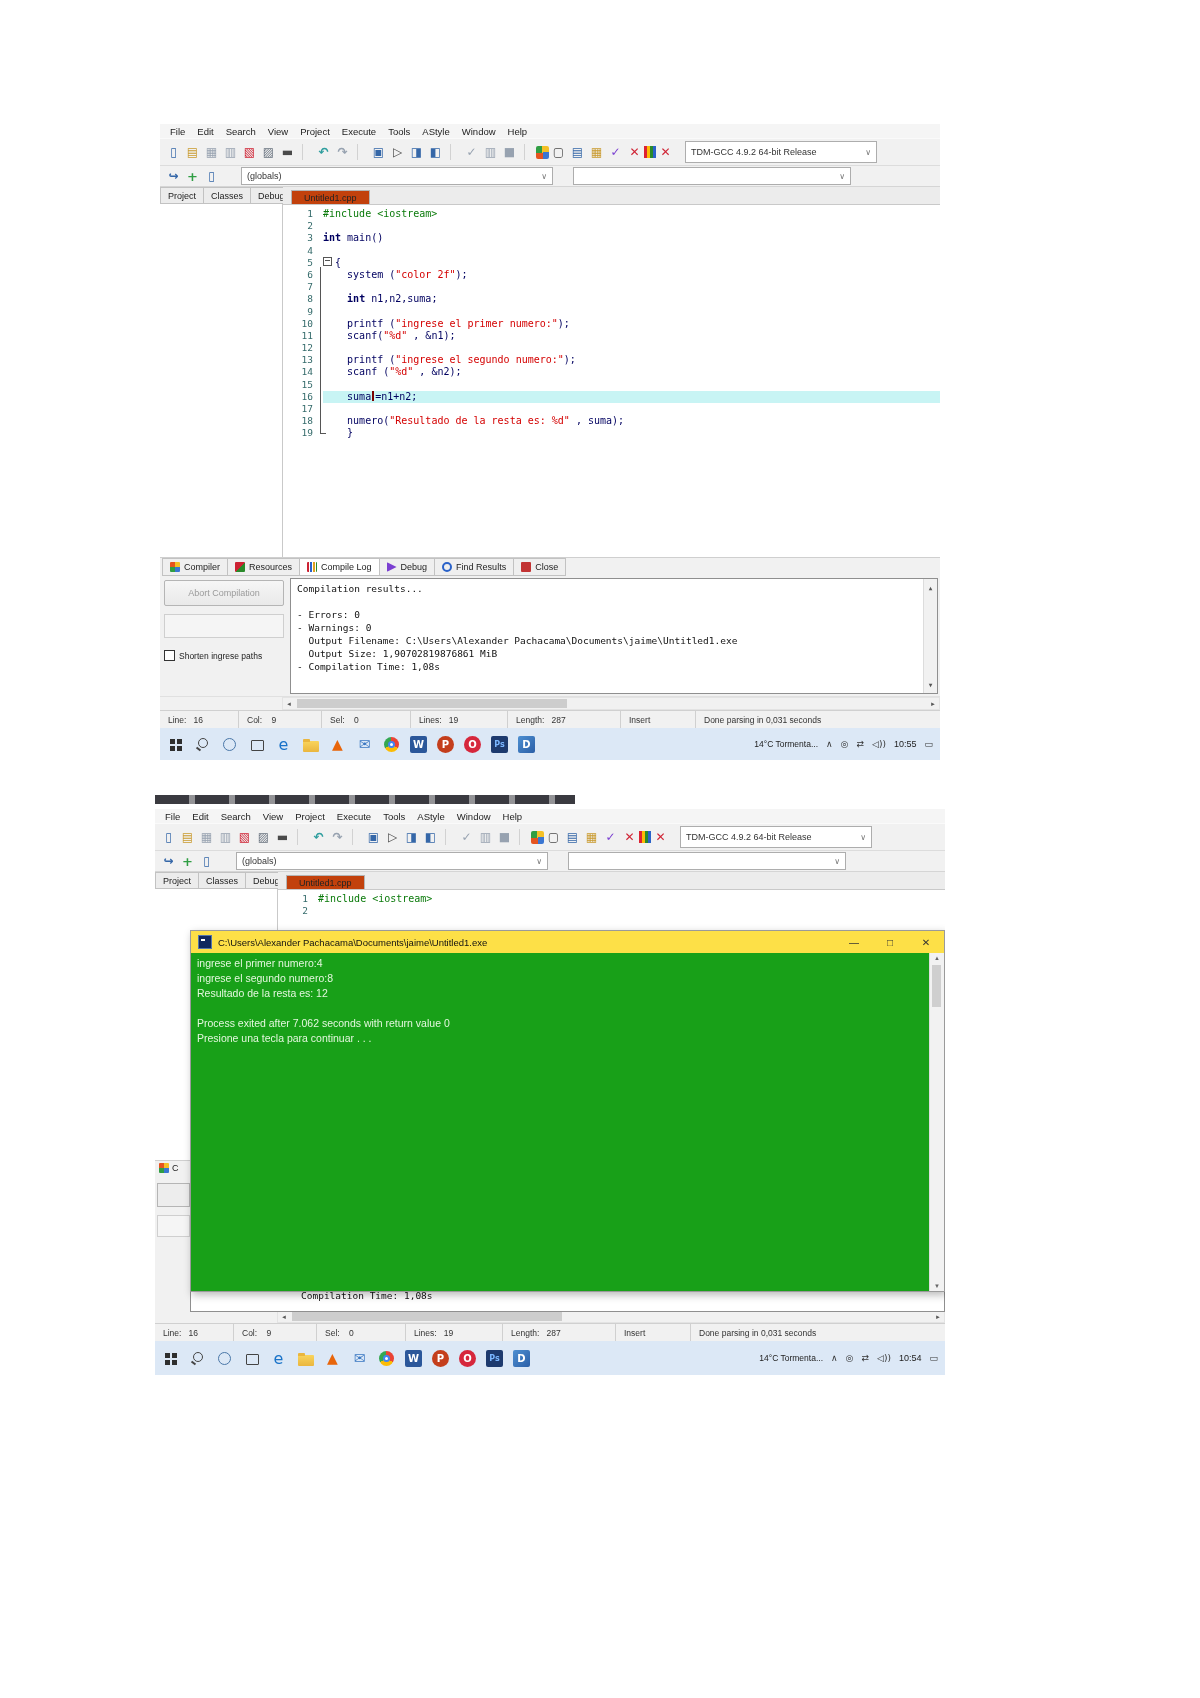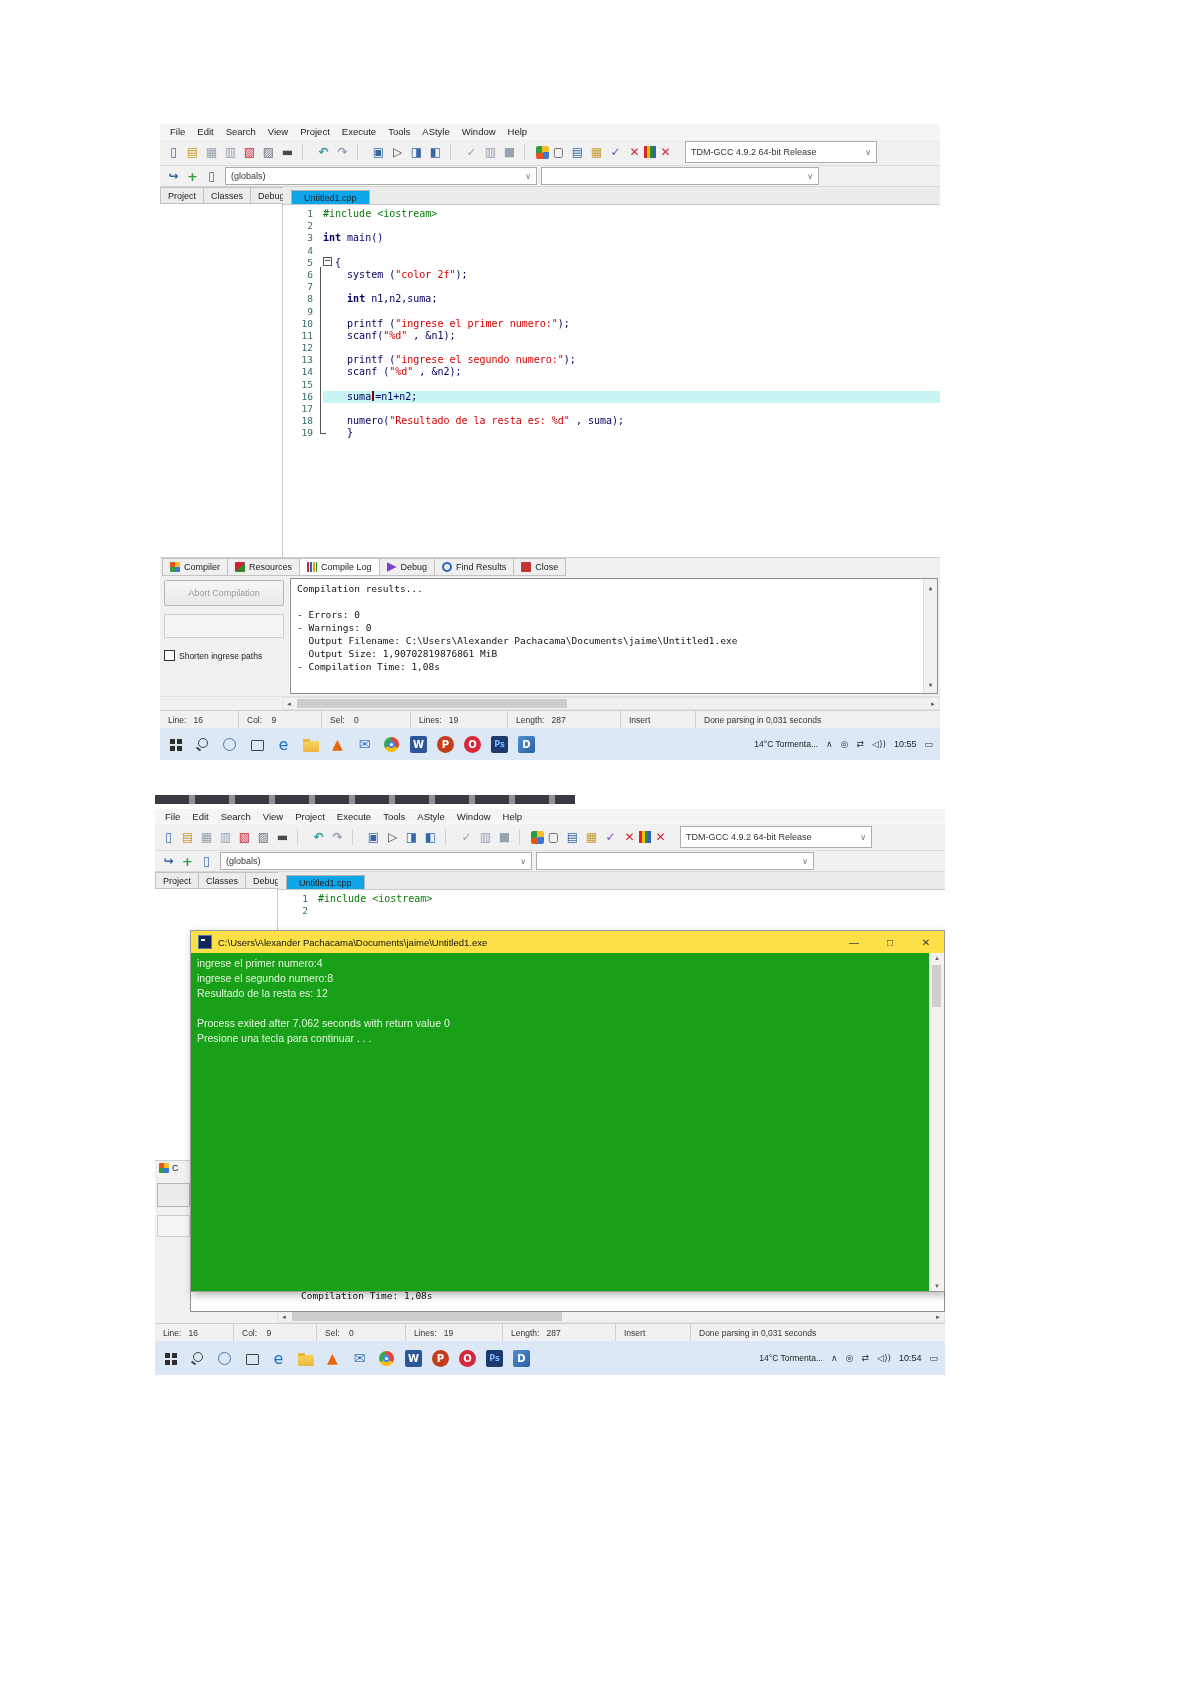--- a/index.html
+++ b/index.html
@@ -20,33 +20,33 @@
   .tbi b{font-weight:inherit;font-style:normal}
   .tsep{width:8px;height:16px;border-left:1px solid #d2d2d2;margin:0 3px 0 5px;font-size:0}
   .g-blue{color:#3567a8}.g-gold{color:#c99a2e}.g-grey{color:#97a2b0}.g-dgrey{color:#6a7480}
   .g-teal{color:#2f9e9e}.g-red{color:#cf2233}.g-purple{color:#7a3fd1}.g-green{color:#2f9e43;font-size:13px}
   .g-dark{color:#4a4a4a}
   .g-multi{width:13px;height:13px;border-radius:2px;background:conic-gradient(#f4c026 0 25%,#3a76d2 0 50%,#e5541f 0 75%,#2f9e43 0);color:transparent}
   .g-multi2{width:12px;height:12px;background:linear-gradient(90deg,#d23 0 3px,#fbbc05 3px 6px,#2a8a2a 6px 9px,#2a62c9 9px 12px);color:transparent}
   .combo{height:20px;background:#fff;border:1px solid #adadad;display:flex;align-items:center;justify-content:space-between;font-size:9px;color:#333;padding:0 5px;margin-left:10px}
   .combo .dd{color:#777;font-size:8px;margin-left:6px;font-family:"DejaVu Sans",sans-serif}
   .profile{width:180px}
-  .tb2 .combo{height:16px;margin-left:4px}
+  .tb2 .combo{height:16px;margin-left:20px}
   .cb-globals{width:300px}.cb-members{width:266px}
 
   
   .workrow{flex:1;display:flex;min-height:0;background:#fff}
   .leftpanel{width:122px;border-right:1px solid #c9c9c9;display:flex;flex-direction:column;background:#f1f1f1;flex:none}
   .ptabs{display:flex;height:17px;font-size:9px;color:#222;flex:none}
   .ptab{display:flex;align-items:center;padding:0 7px;border:1px solid #c2c2c2;border-left:none;background:#ececec;white-space:nowrap}
   .ptab:first-child{border-left:1px solid #c2c2c2}
   .pbody{flex:1;background:#fff}
   .editor{flex:1;display:flex;flex-direction:column;background:#fff;min-width:0}
   .etabs{height:17px;background:#ececec;border-bottom:1px solid #c9c9c9;display:flex;align-items:flex-end;padding-left:8px;flex:none}
-  .etab{background:#0ea5e9;border:1px solid #b5b5b5;border-bottom:none;font-size:9px;padding:2px 12px 1px;color:#222}
+  .etab{background:#c2410c;border:1px solid #b5b5b5;border-bottom:none;font-size:9px;padding:2px 12px 1px;color:#222}
   .ecode{flex:1;position:relative;padding-top:3px;font-family:"DejaVu Sans Mono",monospace;font-size:10px;overflow:hidden}
   .cl{display:flex;height:12.2px;line-height:12.2px;white-space:pre}
   .cl.hl{background:#c8f4f4}
   .ln{width:30px;min-width:30px;text-align:right;padding-right:10px;color:#356b6b;font-size:9.5px;background:#fff}
   .lt{flex:1}
   .t-pln{color:#000060}.t-kw{color:#000060;font-weight:bold}.t-str{color:#d40000}.t-inc{color:#0a7a0a}
   .caret{display:inline-block;width:2px;height:10px;background:#7a0000;margin:0 1px;vertical-align:-1px}
   .fold{display:inline-block;width:7px;height:7px;border:1px solid #555;margin-right:3px;position:relative;background:#fff}
   .fold::after{content:"";position:absolute;left:1px;right:1px;top:2px;border-top:1px solid #555}
   .foldguide{position:absolute;left:37px;top:62px;height:167px;border-left:1px solid #555;pointer-events:none}

